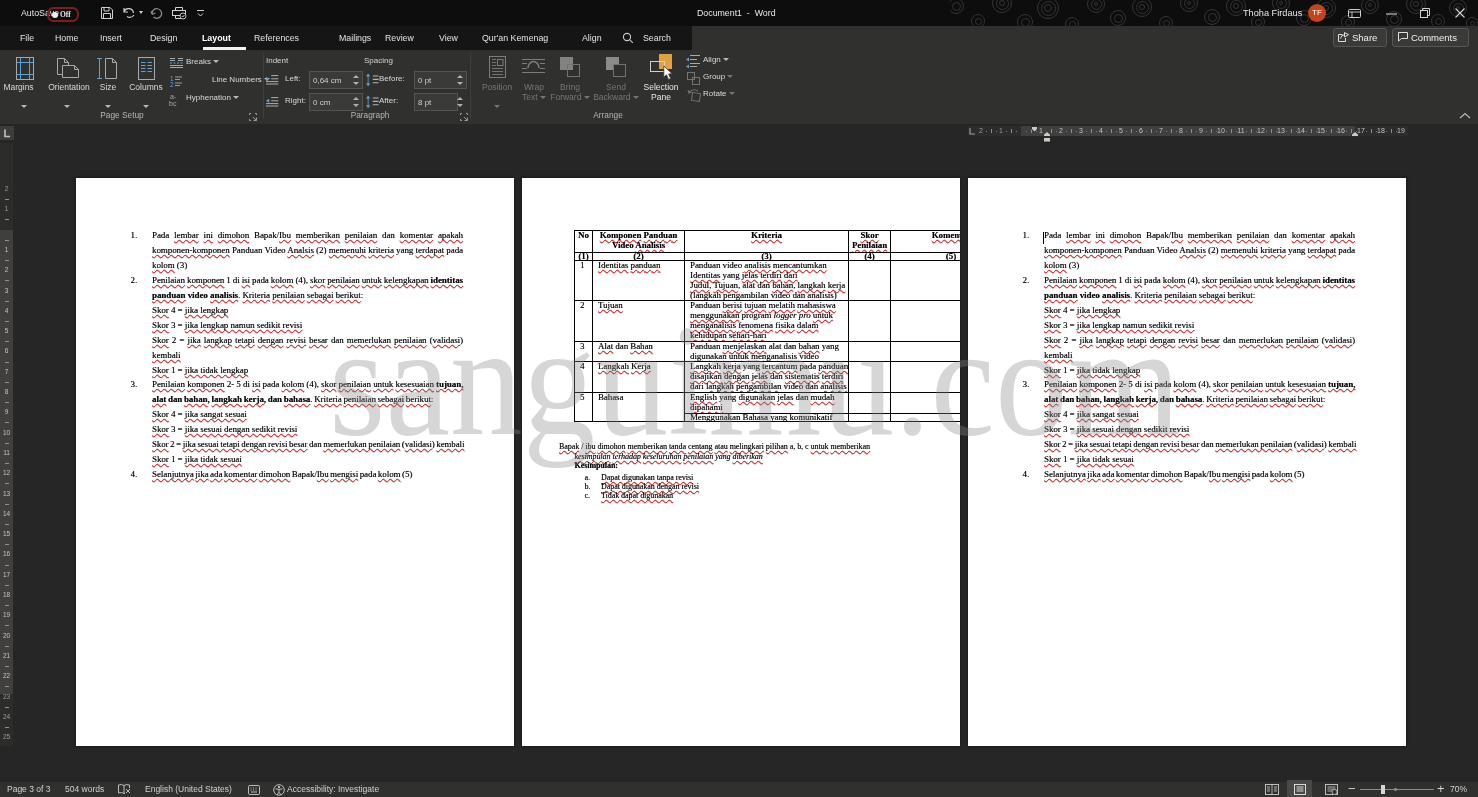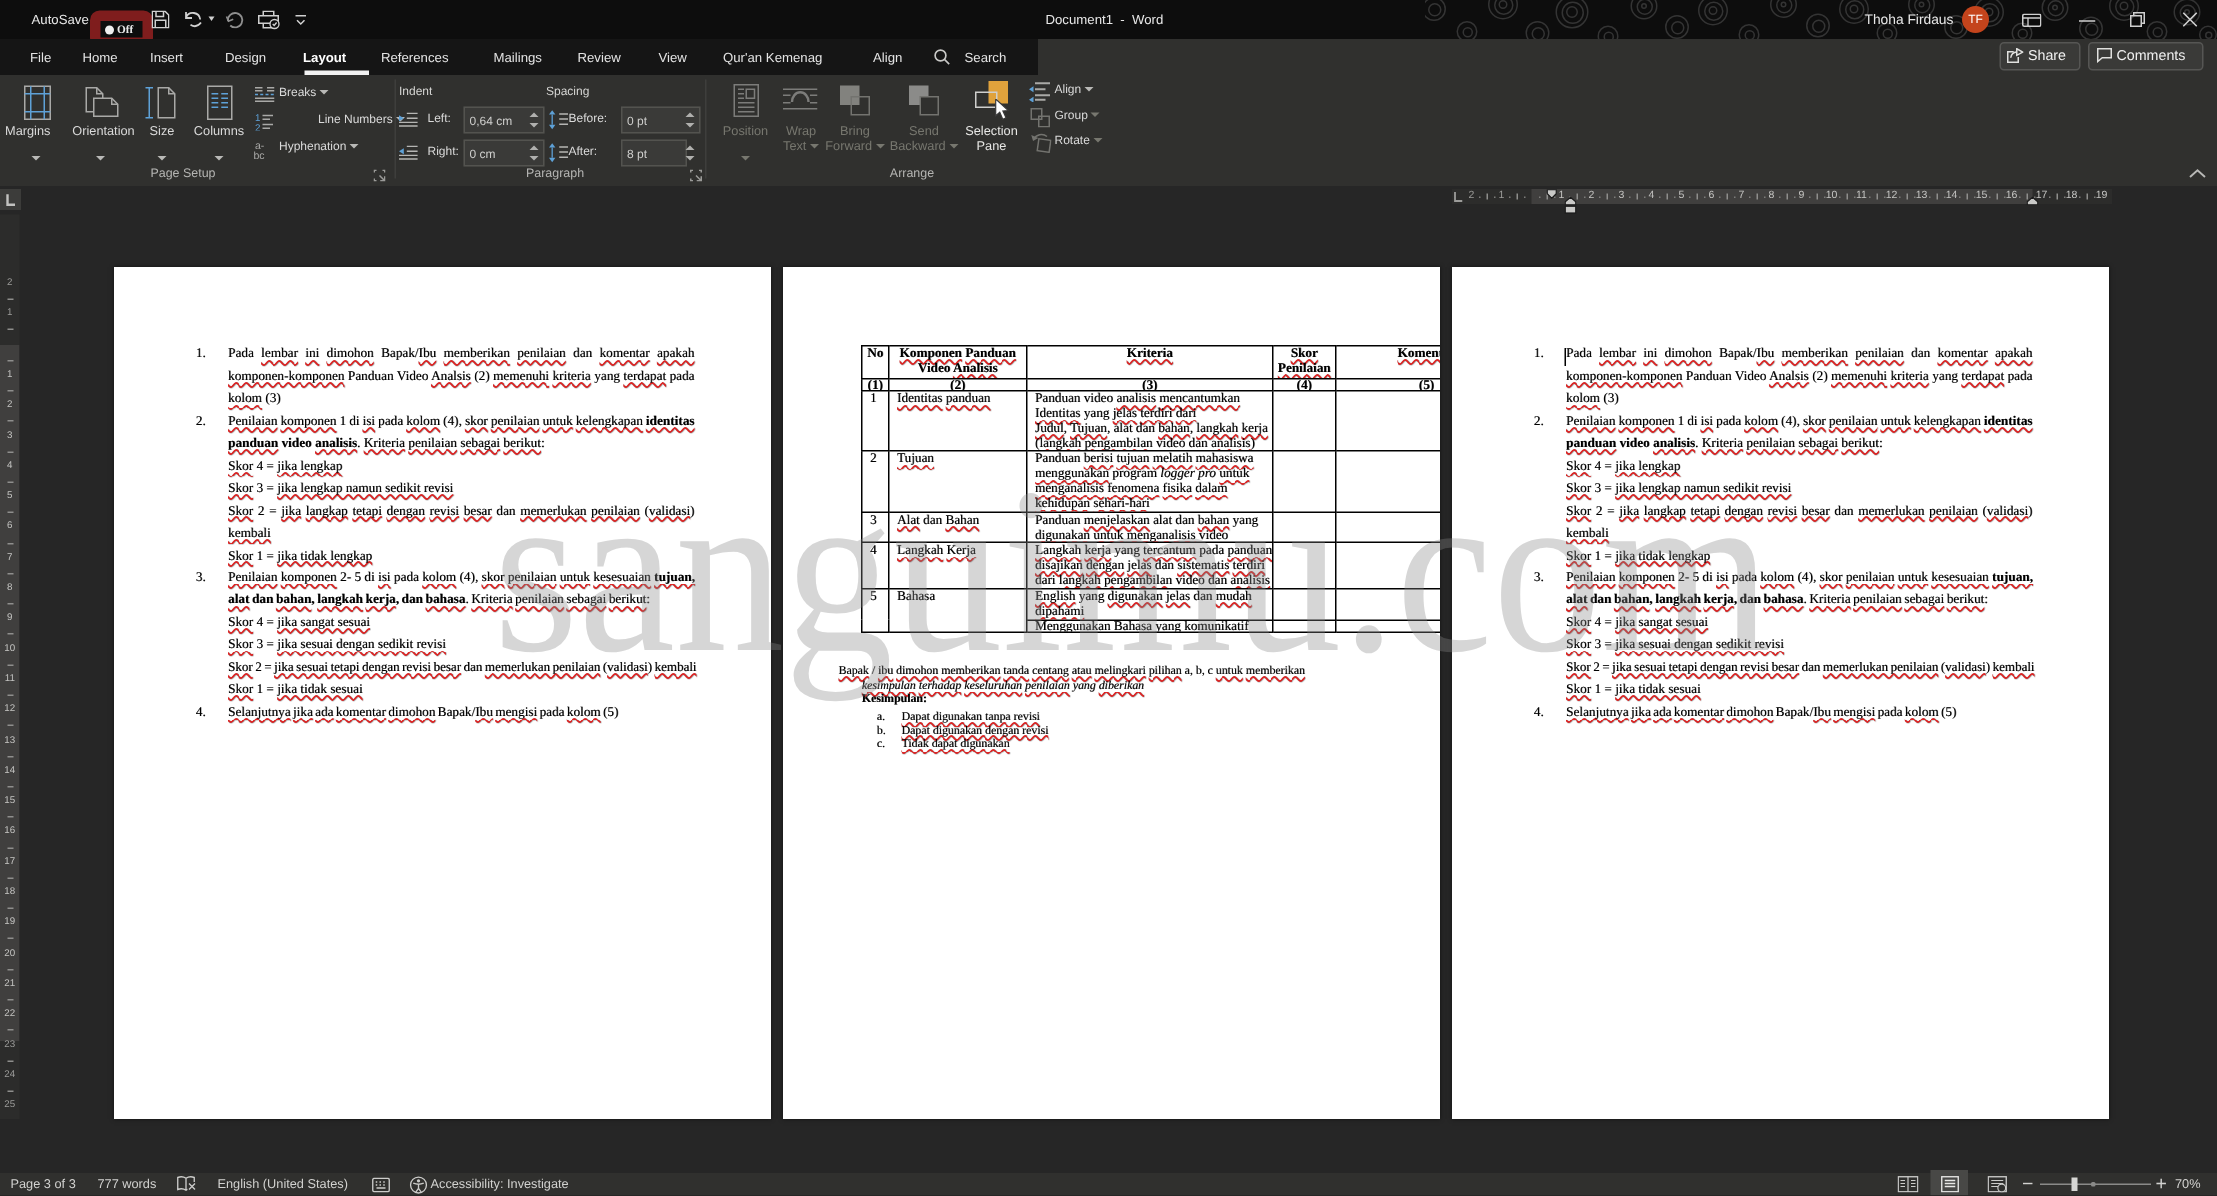--- a/index.html
+++ b/index.html
@@ -108,21 +108,21 @@
         <div style="position: absolute; left: 463px; top: 1px; width: 6px; height: 6px; border: 1px solid rgb(52, 52, 52); border-radius: 50%; box-sizing: border-box;"></div>
         <div style="position: absolute; left: 481px; top: 14px; width: 14px; height: 14px; border: 1px solid rgb(52, 52, 52); border-radius: 50%; box-sizing: border-box;"></div>
         <div style="position: absolute; left: 484.5px; top: 17.5px; width: 7px; height: 7px; border: 1px solid rgb(52, 52, 52); border-radius: 50%; box-sizing: border-box;"></div>
         <div style="position: absolute; left: 499px; top: -1px; width: 18px; height: 18px; border: 1px solid rgb(52, 52, 52); border-radius: 50%; box-sizing: border-box;"></div>
         <div style="position: absolute; left: 502.5px; top: 2.5px; width: 11px; height: 11px; border: 1px solid rgb(52, 52, 52); border-radius: 50%; box-sizing: border-box;"></div>
         <div style="position: absolute; left: 506px; top: 6px; width: 4px; height: 4px; border: 1px solid rgb(52, 52, 52); border-radius: 50%; box-sizing: border-box;"></div>
         <div style="position: absolute; left: 516px; top: 17px; width: 12px; height: 12px; border: 1px solid rgb(52, 52, 52); border-radius: 50%; box-sizing: border-box;"></div>
         <div style="position: absolute; left: 519.5px; top: 20.5px; width: 5px; height: 5px; border: 1px solid rgb(52, 52, 52); border-radius: 50%; box-sizing: border-box;"></div>
       </div>
   <div class="txt" style="left:21px;">AutoSave</div>
-  <div class="abs" style="left:60px;top:7px;width:28px;height:11px;border:7px solid #7f1d1d;border-radius:6.5px;font-family:Liberation Serif, serif;">
+  <div class="abs" style="left:47px;top:7px;width:28px;height:11px;border:2px solid #7f1d1d;border-radius:6.5px;font-family:Liberation Serif, serif;">
     <div class="abs" style="left:2.5px;top:2.5px;width:6px;height:6px;border-radius:3px;background:#efefef;"></div>
     <div class="abs" style="left:11px;top:1px;font-size:7.5px;font-weight:bold;color:#e8e8e8;line-height:9px;">Off</div>
   </div>
   <svg class="abs" style="left:101px;top:7px" width="12" height="12" viewBox="0 0 12 12">
     <path d="M0.5,0.5 h8.5 l2.5,2.5 v8.5 h-11 z" fill="none" stroke="#d0d0d0"></path>
     <path d="M3,0.5 v3.5 h5 v-3.5 M2.5,11.5 v-5 h7 v5" fill="none" stroke="#d0d0d0"></path>
   </svg>
   <svg class="abs" style="left:123px;top:7px" width="13" height="12" viewBox="0 0 13 12">
     <path d="M1,4.5 a5,5 0 0 1 9.5,1.5 M1,1 v4 h4" fill="none" stroke="#d0d0d0" stroke-width="1.2"></path>
     <path d="M4,9.5 q4,2.5 7,-1.5" fill="none" stroke="#d0d0d0" stroke-width="1.2"></path>
@@ -164,21 +164,21 @@
 
 <div id="tabrow">
   <div id="tabdark"></div>
   <div class="tab" style="left:20px;">File</div>
   <div class="tab" style="left:55px;">Home</div>
   <div class="tab" style="left:100px;">Insert</div>
   <div class="tab" style="left:150px;">Design</div>
   <div class="tab" style="left:202px;color:#fff;font-weight:bold;">Layout</div>
   <div class="abs" style="left:203px;top:21px;width:43px;height:2.5px;background:#f2f2f2;"></div>
   <div class="tab" style="left:254px;">References</div>
-  <div class="tab" style="left:329px;">Mailings</div>
+  <div class="tab" style="left:339px;">Mailings</div>
   <div class="tab" style="left:385px;">Review</div>
   <div class="tab" style="left:439px;">View</div>
   <div class="tab" style="left:482px;">Qur'an Kemenag</div>
   <div class="tab" style="left:582px;">Align</div>
   <div class="tab" style="left:643px;">Search</div>
   <svg class="abs" style="left:622px;top:6px" width="12" height="12" viewBox="0 0 12 12">
     <circle cx="5" cy="5" r="3.6" fill="none" stroke="#c9c9c7" stroke-width="1.1"></circle>
     <path d="M7.8,7.8 l3,3" stroke="#c9c9c7" stroke-width="1.1"></path>
   </svg>
 
@@ -663,21 +663,21 @@
     <div class="num" style="left:54.5px;top:289.8px;">4.</div>
     <div class="ln" style="left:76px;top:289.8px;word-spacing:-0.7px;"><u>Selanjutnya</u> <u>jika</u> <u>ada</u> <u>komentar</u> <u>dimohon</u> Bapak/<u>Ibu</u> <u>mengisi</u> pada <u>kolom</u> (5)</div>
   </div>
     <div class="abs" style="left:75px;top:54px;width:1px;height:12px;background:#000;z-index:5;"></div>
   </div>
 </div>
 <div id="wm">sanguimu.com</div>
 
 <div id="statusbar">
   <div class="st" style="left:7px;">Page 3 of 3</div>
-  <div class="st" style="left:65px;">777 words</div>
+  <div class="st" style="left:65px;">504 words</div>
   <svg class="abs" style="left:118px;top:2px" width="13" height="11" viewBox="0 0 13 11">
     <path d="M0.5,1 q3,-1.2 5.5,0.5 q2.5,-1.7 5.5,-0.5 v8 q-3,-1.2 -5.5,0.5 q-2.5,-1.7 -5.5,-0.5 z M6,1.5 v8" fill="none" stroke="#ccccca" stroke-width="0.9"></path>
     <rect x="7" y="4" width="6" height="6" fill="#30302e"></rect>
     <path d="M8,5 l4,4 M12,5 l-4,4" stroke="#ccccca" stroke-width="0.9"></path>
   </svg>
   <div class="st" style="left:145px;">English (United States)</div>
   <svg class="abs" style="left:248px;top:2.5px" width="12" height="10" viewBox="0 0 12 10">
     <rect x="0.5" y="0.5" width="11" height="9" rx="1" fill="none" stroke="#ccccca" stroke-width="0.9"></rect>
     <path d="M2.5,3 h1 M5,3 h1 M7.5,3 h1 M2.5,5 h1 M5,5 h1 M7.5,5 h1 M3,7 h6" stroke="#ccccca" stroke-width="0.9"></path>
   </svg>

